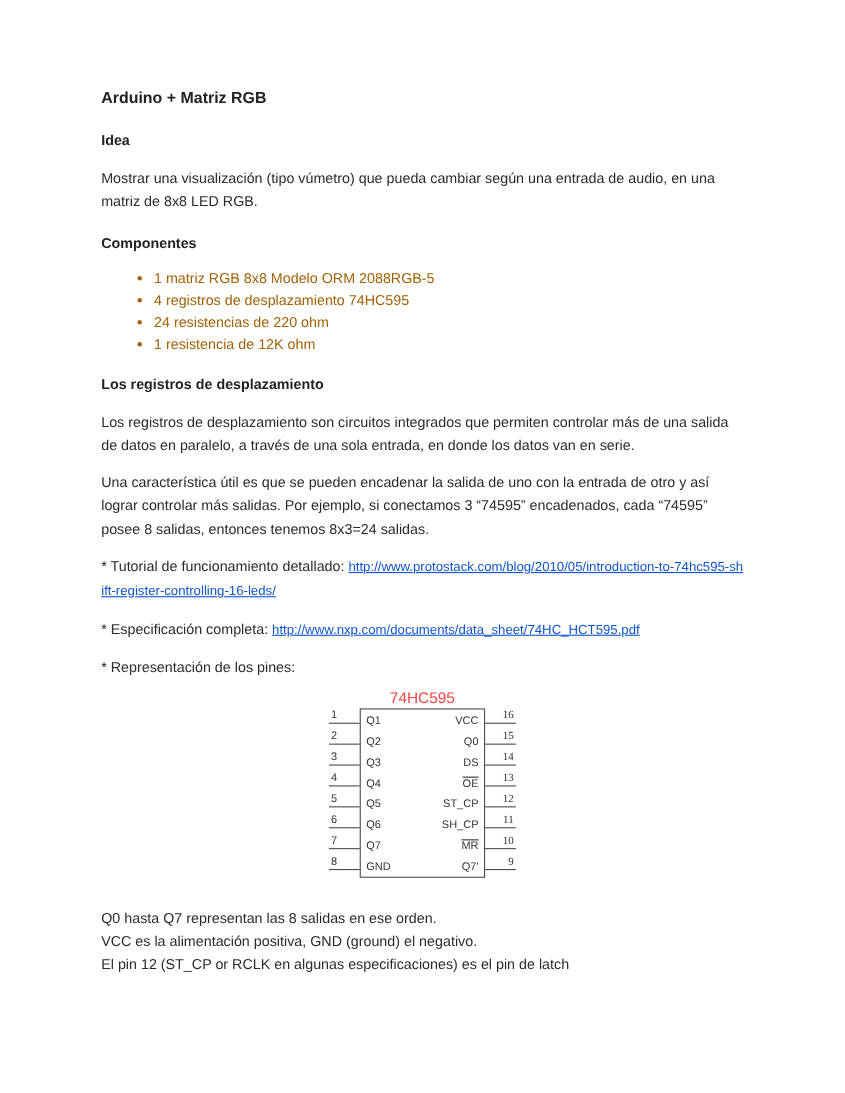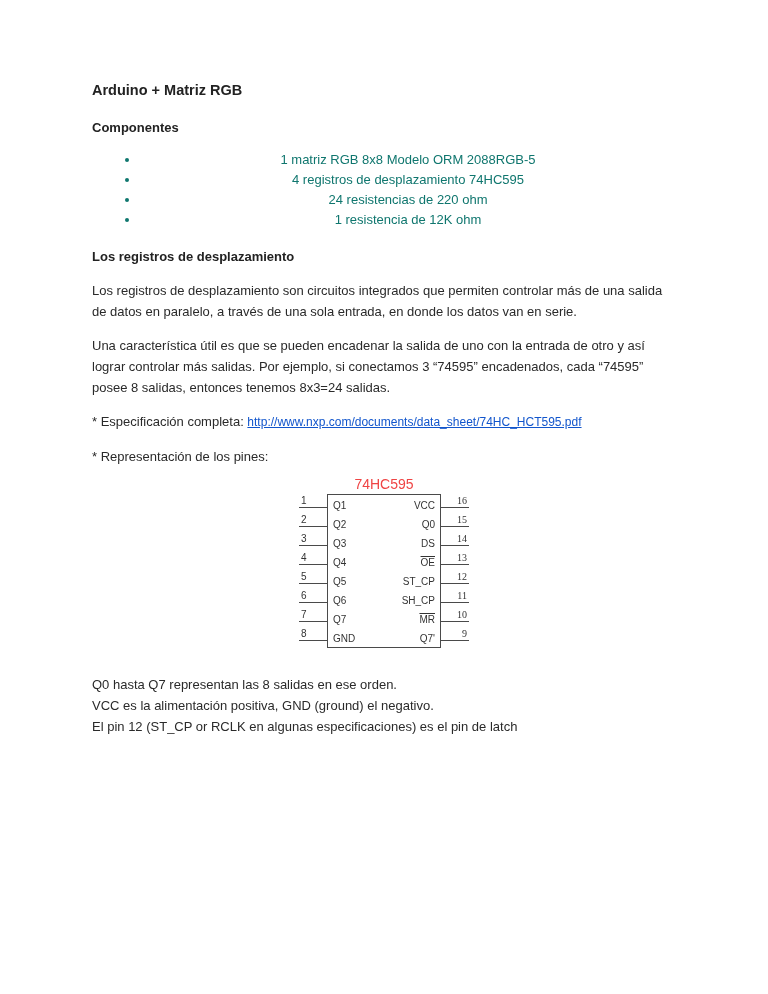--- a/index.html
+++ b/index.html
@@ -39,22 +39,21 @@
   }
   ul.component-list {
     margin: 12px 0 0 0;
     padding-left: 48px;
     list-style: disc;
   }
   ul.component-list li {
     font-size: 13px;
     line-height: 19px;
     margin: 1px 0;
-    color: #0f766e;
-    text-align: center;
+    color: #a16207;
   }
   a.doc-link {
     color: #1155cc;
     text-decoration: underline;
     font-size: 12px;
     word-break: break-all;
   }
   
   .chip-diagram {
     width: 170px;
@@ -118,33 +117,36 @@
     color: #2a2a2a;
   }
 </style>
 </head>
 <body>
 
 <div class="page">
 
   <h1 class="doc-title">Arduino + Matriz RGB</h1>
 
+  <h2 class="section-heading">Idea</h2>
+  <p class="para">Mostrar una visualización (tipo vúmetro) que pueda cambiar según una entrada de audio, en una matriz de 8x8 LED RGB.</p>
 
   <h2 class="section-heading">Componentes</h2>
   <ul class="component-list">
     <li>1 matriz RGB 8x8 Modelo ORM 2088RGB-5</li>
     <li>4 registros de desplazamiento 74HC595</li>
     <li>24 resistencias de 220 ohm</li>
     <li>1 resistencia de 12K ohm</li>
   </ul>
 
   <h2 class="section-heading">Los registros de desplazamiento</h2>
   <p class="para">Los registros de desplazamiento son circuitos integrados que permiten controlar más de una salida de datos en paralelo, a través de una sola entrada, en donde los datos van en serie.</p>
   <p class="para">Una característica útil es que se pueden encadenar la salida de uno con la entrada de otro y así lograr controlar más salidas. Por ejemplo, si conectamos 3 “74595” encadenados, cada “74595” posee 8 salidas, entonces tenemos 8x3=24 salidas.</p>
 
+  <p class="para"><span>* Tutorial de funcionamiento detallado: </span><a class="doc-link" href="#">http://www.protostack.com/blog/2010/05/introduction-to-74hc595-shift-register-controlling-16-leds/</a></p>
 
   <p class="para"><span>* Especificación completa: </span><a class="doc-link" href="#">http://www.nxp.com/documents/data_sheet/74HC_HCT595.pdf</a></p>
 
   <p class="para">* Representación de los pines:</p>
 
   <div class="chip-diagram">
     <div class="chip-title">74HC595</div>
     <div class="chip-cols">
 
       <div class="pins-col left">

